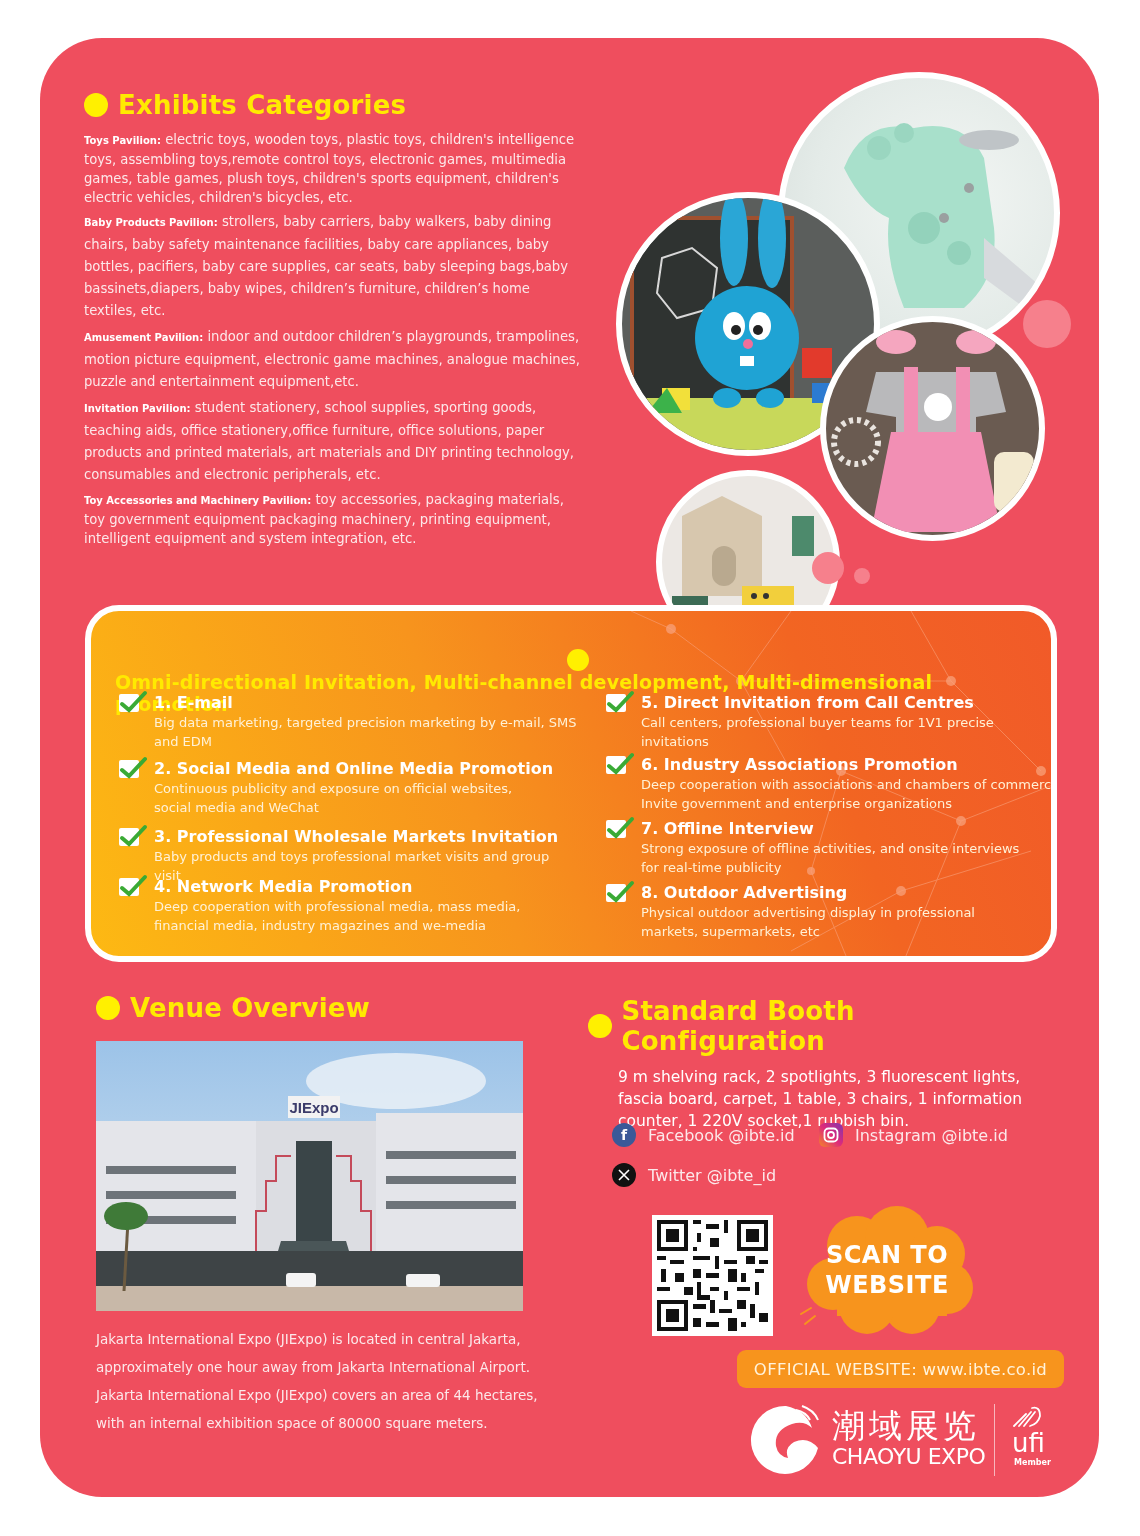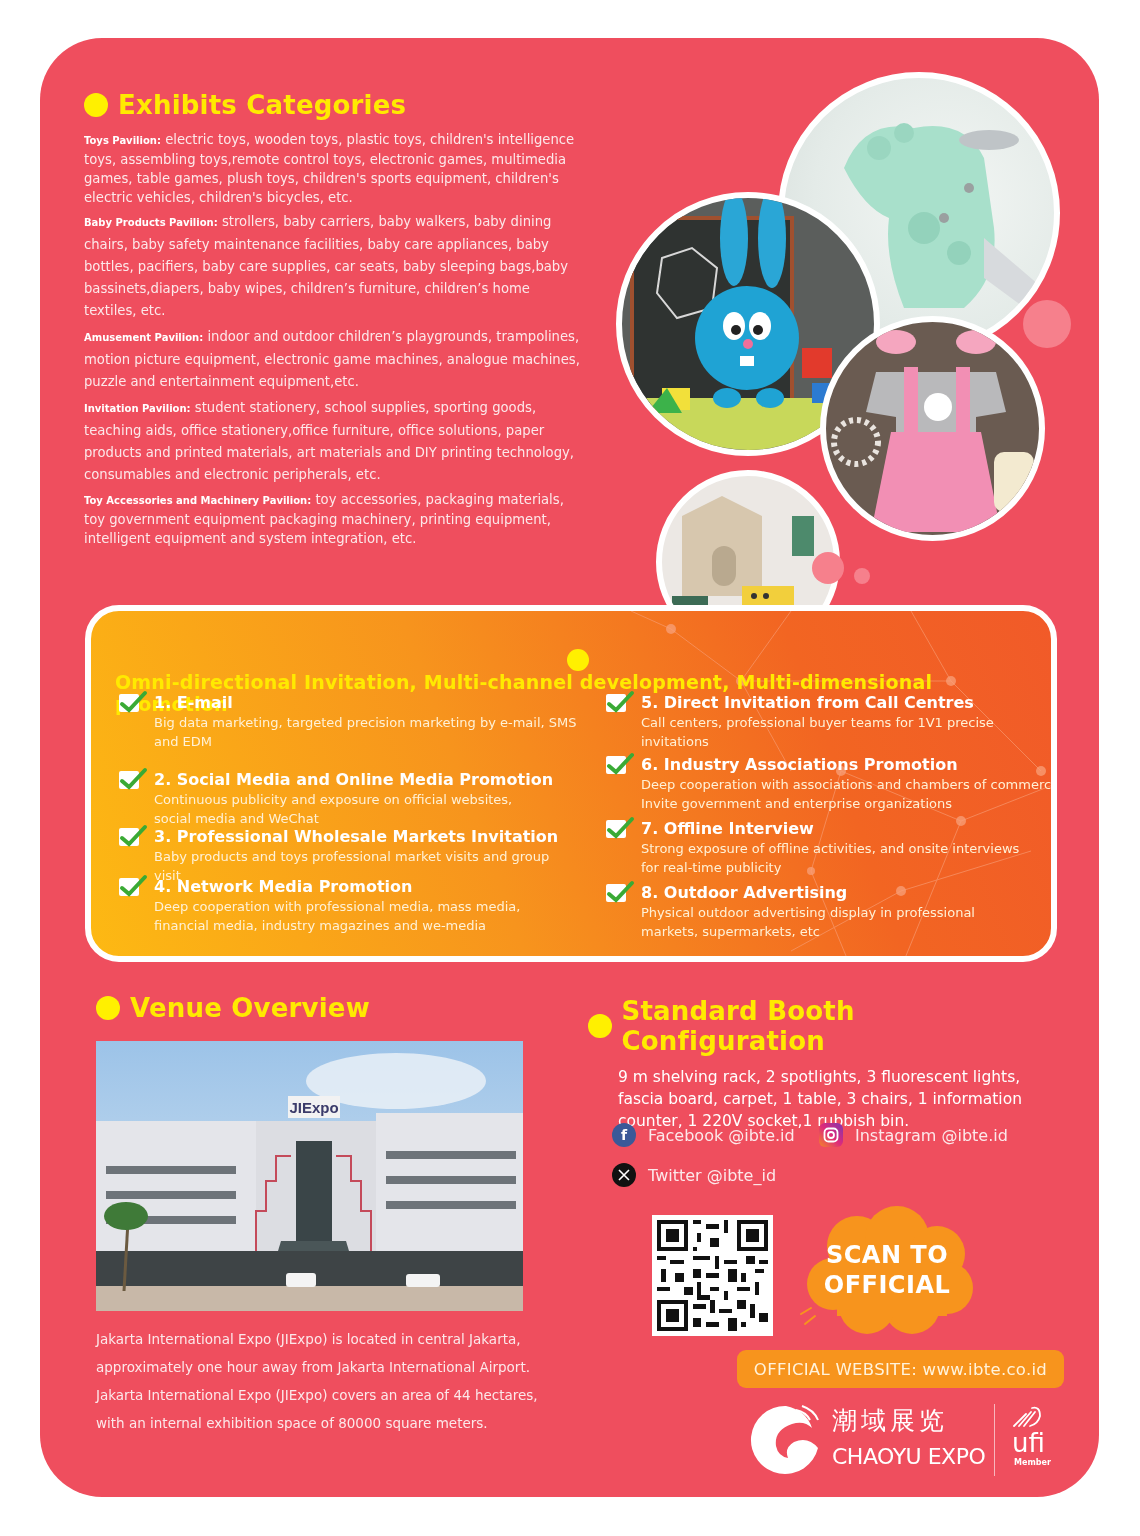--- a/index.html
+++ b/index.html
@@ -53,21 +53,21 @@
   .soc { position: absolute; display: flex; align-items: center; font-size: 16px; color: #FCE8EA; white-space: nowrap; }
   .soc .ic { width: 24px; height: 24px; border-radius: 50%; margin-right: 12px; display: flex; align-items: center; justify-content: center; font-weight: bold; color: #fff; font-size: 14px; }
 
   .qr { position: absolute; left: 612px; top: 1177px; width: 121px; height: 121px; background: #fff; padding: 5px; }
   .cloud { position: absolute; left: 757px; top: 1168px; width: 180px; height: 130px; }
   .cloud .txt { position: absolute; left: 0; top: 34px; width: 180px; text-align: center; color: #fff; font-weight: bold; font-size: 24px; line-height: 30px; letter-spacing: 0.5px; }
 
   .website { position: absolute; left: 697px; top: 1312px; width: 327px; height: 38px; background: #F7941D; border-radius: 9px; color: #FFF3DC; font-size: 16.5px; display: flex; align-items: center; justify-content: center; letter-spacing: 0.3px; }
 
   .logo { position: absolute; left: 708px; top: 1362px; width: 320px; height: 80px; }
-  .logo .cn { position: absolute; left: 84px; top: 4px; font-size: 25px; color: #fff; letter-spacing: 4px; }
+  .logo .cn { position: absolute; left: 84px; top: 4px; font-size: 33px; color: #fff; letter-spacing: 4px; }
   .logo .en { position: absolute; left: 84px; top: 44px; font-size: 22px; color: #fff; letter-spacing: -0.5px; }
   .logo .sep { position: absolute; left: 246px; top: 4px; width: 1px; height: 72px; background: #F8B6BD; }
   .logo .ufi { position: absolute; left: 264px; top: 30px; font-size: 26px; font-weight: normal; color: #fff; line-height: 26px; }
   .logo .mem { position: absolute; left: 266px; top: 58px; font-size: 8px; font-weight: bold; color: #fff; }
 </style>
 </head>
 <body>
 
 <div class="card">
 
@@ -209,21 +209,21 @@
           <span class="chk">
             <span class="box"></span>
             <svg width="30" height="24" style="position:absolute;left:0;top:0">
               <path d="M3 14 L10 20 L26 3" stroke="#3AAA35" stroke-width="4" fill="none" stroke-linecap="round"></path>
             </svg>
           </span>
           <span>1. E-mail</span>
         </div>
       <div class="pdesc">Big data marketing, targeted precision marketing by e-mail, SMS and EDM</div>
     </div>
-    <div class="pitem" style="left:28px; top:157px;">
+    <div class="pitem" style="left:28px; top:146px;">
       <div class="ptitle">
           <span class="chk">
             <span class="box"></span>
             <svg width="30" height="24" style="position:absolute;left:0;top:0">
               <path d="M3 14 L10 20 L26 3" stroke="#3AAA35" stroke-width="4" fill="none" stroke-linecap="round"></path>
             </svg>
           </span>
           <span>2. Social Media and Online Media Promotion</span>
         </div>
       <div class="pdesc" style="width:420px;">Continuous publicity and exposure on official websites, social media and WeChat</div>
@@ -450,21 +450,21 @@
         <circle cx="36" cy="78" r="26"></circle>
           <rect x="40" y="40" width="110" height="70"></rect>
       </g>
       <g stroke="#F7941D" stroke-width="2" stroke-linecap="round">
         <line x1="4" y1="108" x2="14" y2="102"></line>
           <line x1="8" y1="118" x2="18" y2="110"></line>
       </g>
     </svg>
     <div class="txt">
       <div>SCAN TO</div>
-      <div>OFFICIAL</div>
+      <div>WEBSITE</div>
     </div>
   </div>
 
   <a class="website">OFFICIAL WEBSITE: www.ibte.co.id</a>
 
   <div class="logo">
     <svg width="76" height="76" viewBox="0 0 76 76" style="position:absolute;left:0;top:2px;">
       <path d="M38 4 A34 34 0 1 0 70 46 Q60 34 46 40 Q36 46 40 56 Q30 54 28 44 Q26 28 44 22 Q56 18 64 26 Q58 8 38 4Z" fill="#fff"></path>
       <path d="M48 8 Q58 10 62 18" stroke="#fff" stroke-width="2" fill="none"></path>
       <path d="M54 4 Q66 8 70 18" stroke="#fff" stroke-width="2" fill="none"></path>

